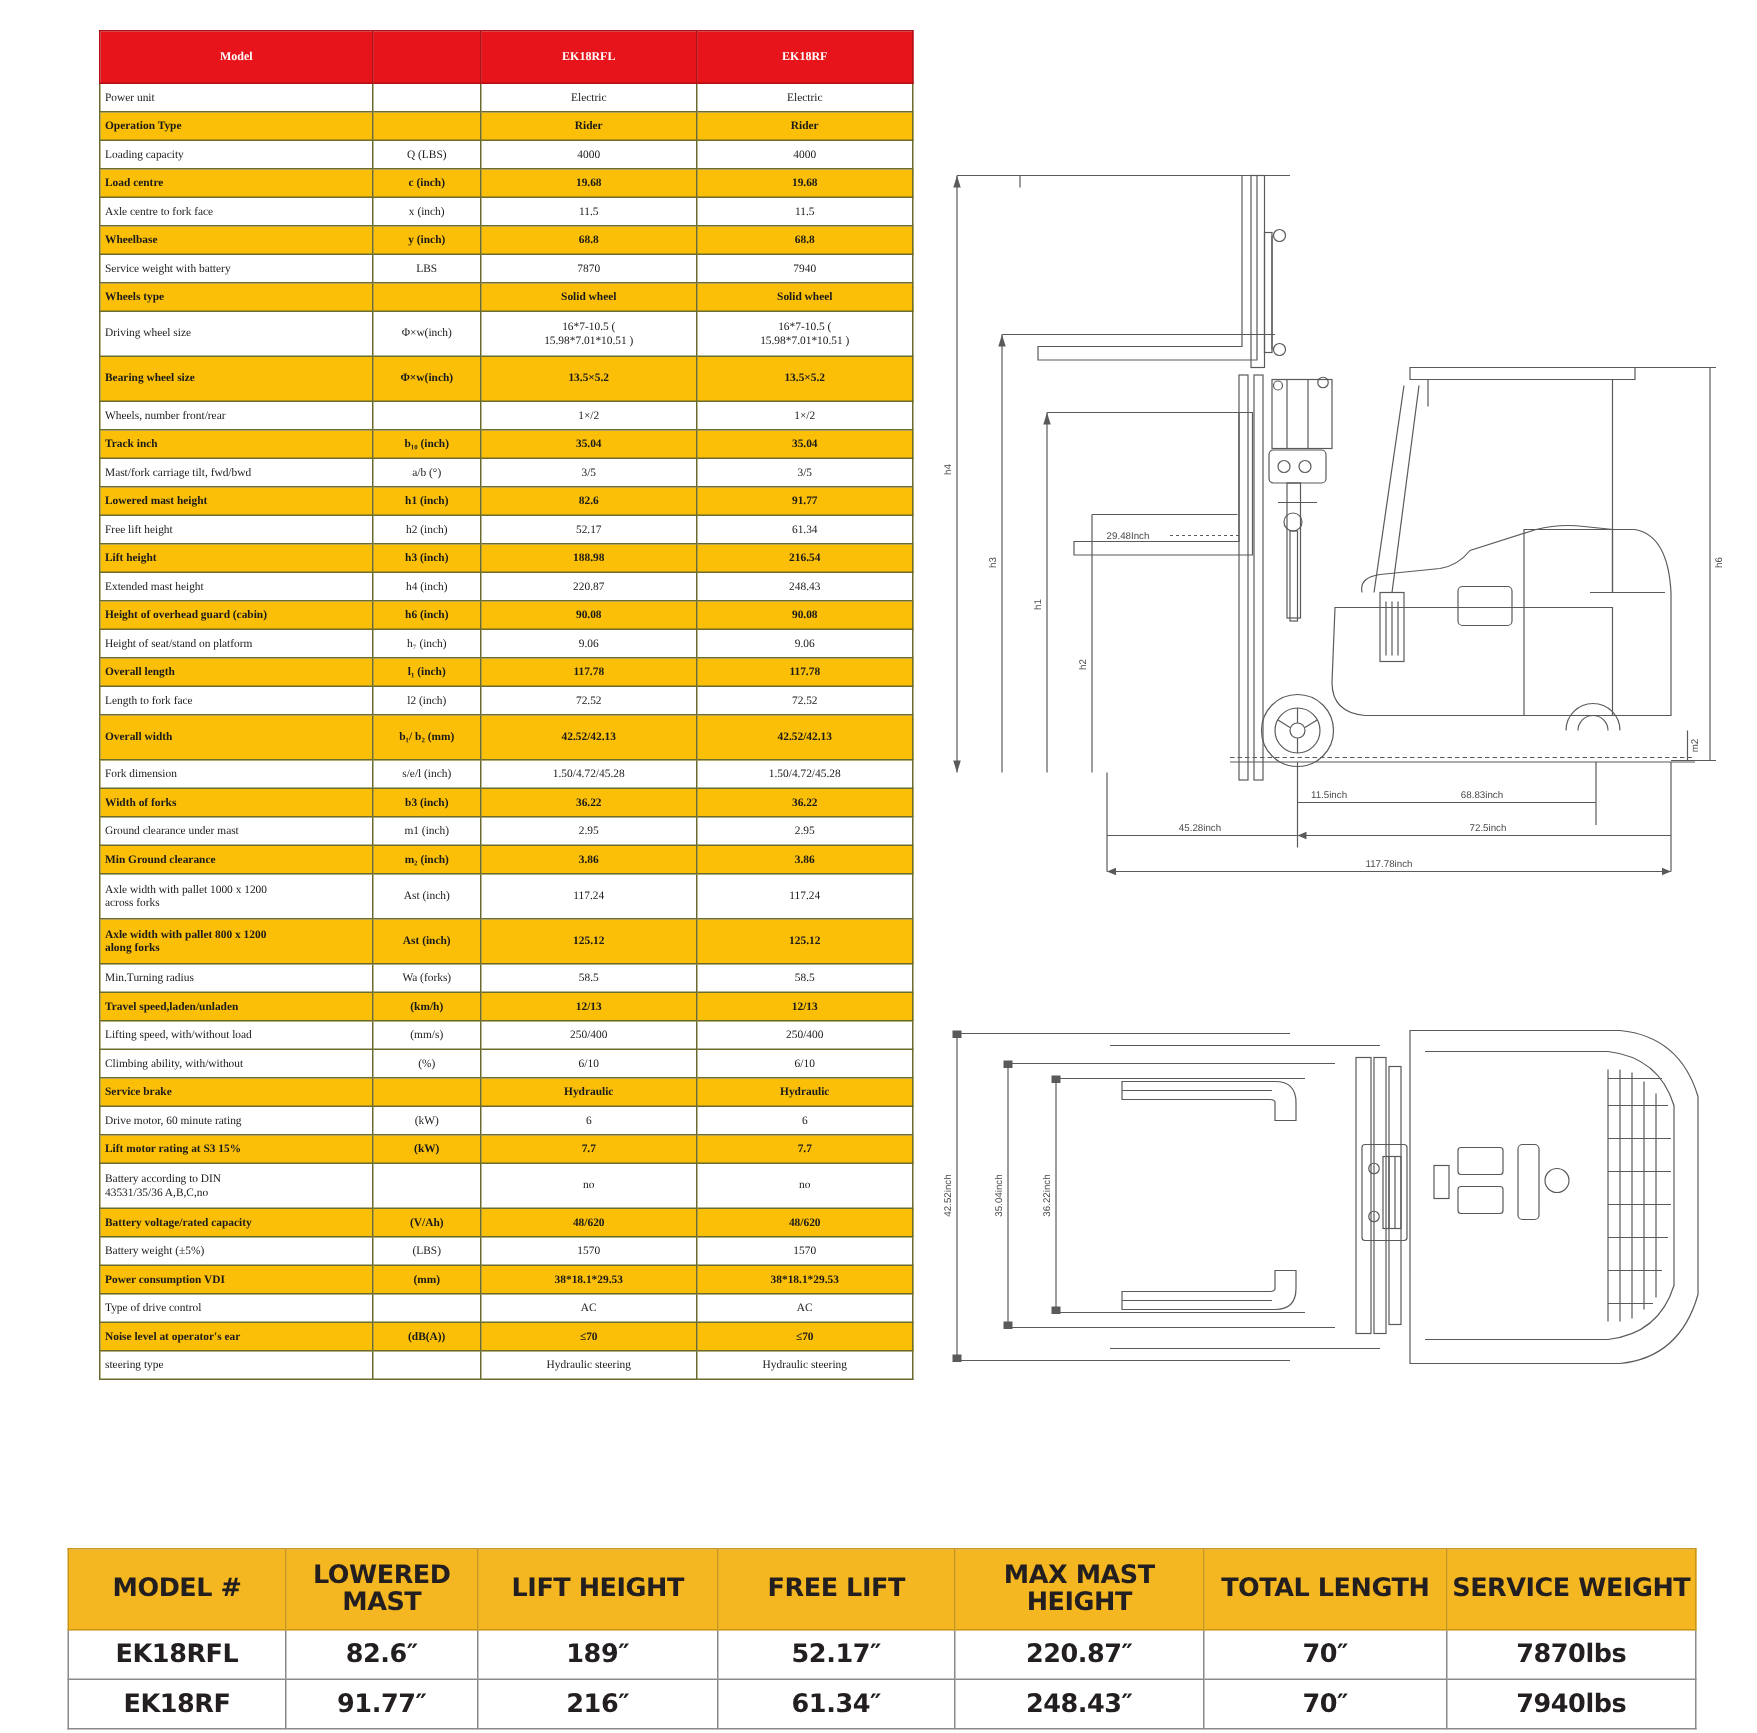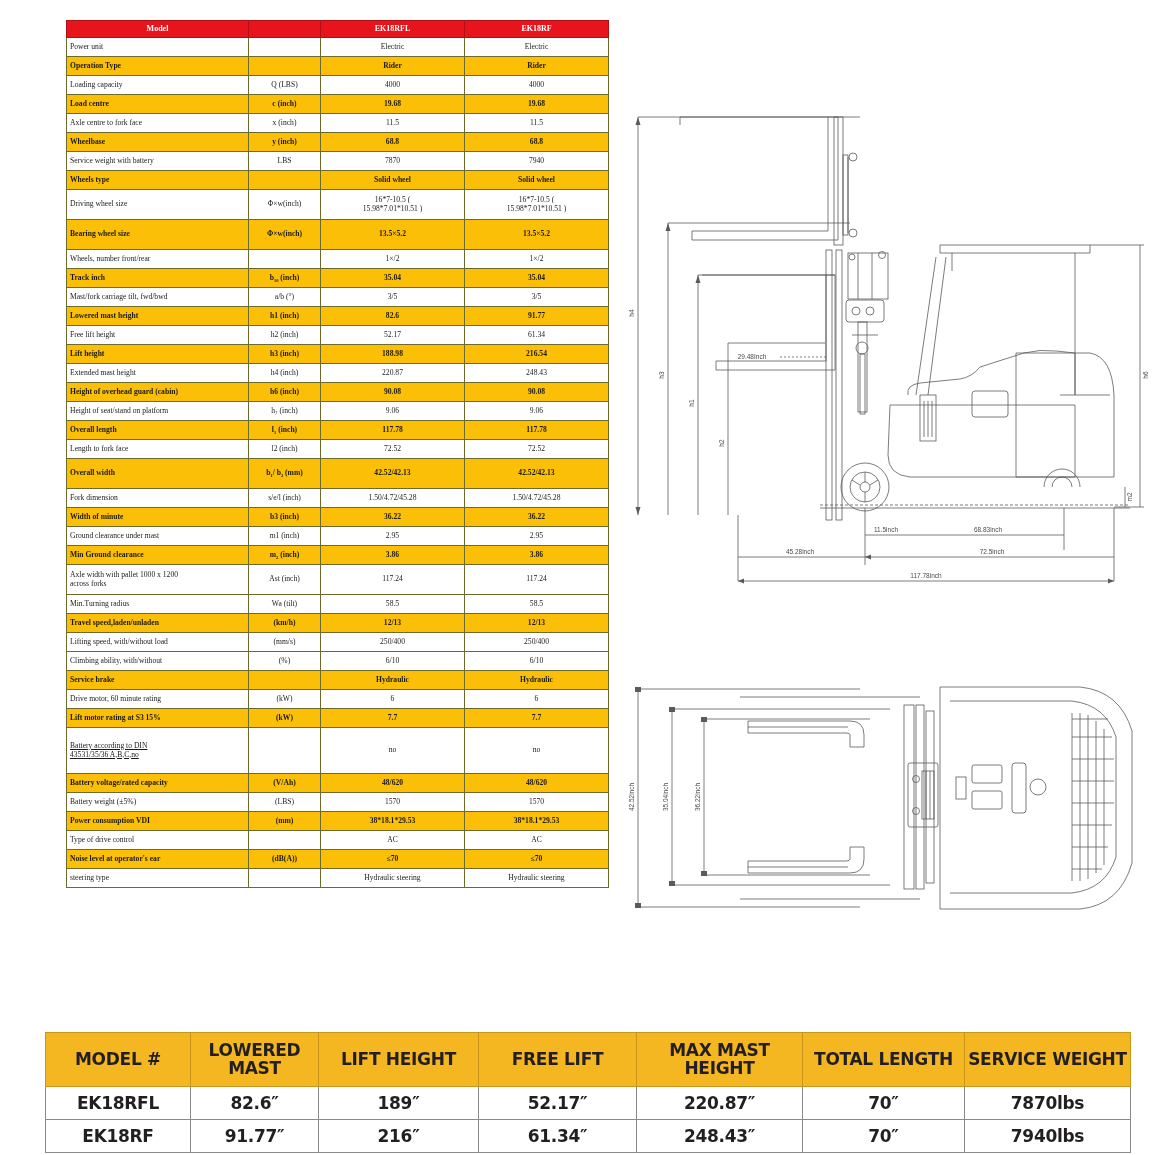--- a/index.html
+++ b/index.html
@@ -29,21 +29,21 @@
   table.spec th, table.spec td {
     border:1px solid #6b6b2e;
     padding:1px 3px;
     line-height:1.15;
     vertical-align:middle;
     height:19px;
   }
   table.spec thead th {
     background:#e8141b; color:#ffffff;
     font-weight:bold; text-align:center;
-    font-size:8px; height:17px;
+    font-size:8px; height:35px;
     border-color:#b01015;
   }
   table.spec tbody td.lbl { text-align:left; }
   table.spec tbody td.unit,
   table.spec tbody td.val { text-align:center; }
   tr.y td { background:#fbbf07; font-weight:bold; }
   tr.w td { background:#ffffff; font-weight:normal; }
   td.two-line { line-height:1.25; }
 
   
@@ -236,21 +236,21 @@
           <td class="val two-line" style="height: 30px;">42.52/42.13</td>
           <td class="val two-line" style="height: 30px;">42.52/42.13</td>
         </tr>
         <tr class="w">
           <td class="lbl">Fork dimension</td>
           <td class="unit">s/e/l (inch)</td>
           <td class="val">1.50/4.72/45.28</td>
           <td class="val">1.50/4.72/45.28</td>
         </tr>
         <tr class="y">
-          <td class="lbl">Width of minute</td>
+          <td class="lbl">Width of forks</td>
           <td class="unit">b3 (inch)</td>
           <td class="val">36.22</td>
           <td class="val">36.22</td>
         </tr>
         <tr class="w">
           <td class="lbl">Ground clearance under mast</td>
           <td class="unit">m1 (inch)</td>
           <td class="val">2.95</td>
           <td class="val">2.95</td>
         </tr>
@@ -259,23 +259,29 @@
           <td class="unit">m₂ (inch)</td>
           <td class="val">3.86</td>
           <td class="val">3.86</td>
         </tr>
         <tr class="w">
           <td class="lbl two-line" style="height: 30px;">Axle width with pallet 1000 x 1200<br>across forks</td>
           <td class="unit two-line" style="height: 30px;">Ast (inch)</td>
           <td class="val two-line" style="height: 30px;">117.24</td>
           <td class="val two-line" style="height: 30px;">117.24</td>
         </tr>
+        <tr class="y">
+          <td class="lbl two-line" style="height: 30px;">Axle width with pallet 800 x 1200<br>along forks</td>
+          <td class="unit two-line" style="height: 30px;">Ast (inch)</td>
+          <td class="val two-line" style="height: 30px;">125.12</td>
+          <td class="val two-line" style="height: 30px;">125.12</td>
+        </tr>
         <tr class="w">
           <td class="lbl">Min.Turning radius</td>
-          <td class="unit">Wa (tilt)</td>
+          <td class="unit">Wa (forks)</td>
           <td class="val">58.5</td>
           <td class="val">58.5</td>
         </tr>
         <tr class="y">
           <td class="lbl">Travel speed,laden/unladen</td>
           <td class="unit">(km/h)</td>
           <td class="val">12/13</td>
           <td class="val">12/13</td>
         </tr>
         <tr class="w">
@@ -302,21 +308,21 @@
           <td class="val">6</td>
           <td class="val">6</td>
         </tr>
         <tr class="y">
           <td class="lbl">Lift motor rating at S3 15%</td>
           <td class="unit">(kW)</td>
           <td class="val">7.7</td>
           <td class="val">7.7</td>
         </tr>
         <tr class="w">
-          <td class="lbl two-line" style="height: 46px; text-decoration: underline;">Battery according to DIN<br>43531/35/36  A,B,C,no</td>
+          <td class="lbl two-line" style="height: 30px;">Battery according to DIN<br>43531/35/36  A,B,C,no</td>
           <td class="unit two-line" style="height: 30px;"></td>
           <td class="val two-line" style="height: 30px;">no</td>
           <td class="val two-line" style="height: 30px;">no</td>
         </tr>
         <tr class="y">
           <td class="lbl">Battery voltage/rated capacity</td>
           <td class="unit">(V/Ah)</td>
           <td class="val">48/620</td>
           <td class="val">48/620</td>
         </tr>

